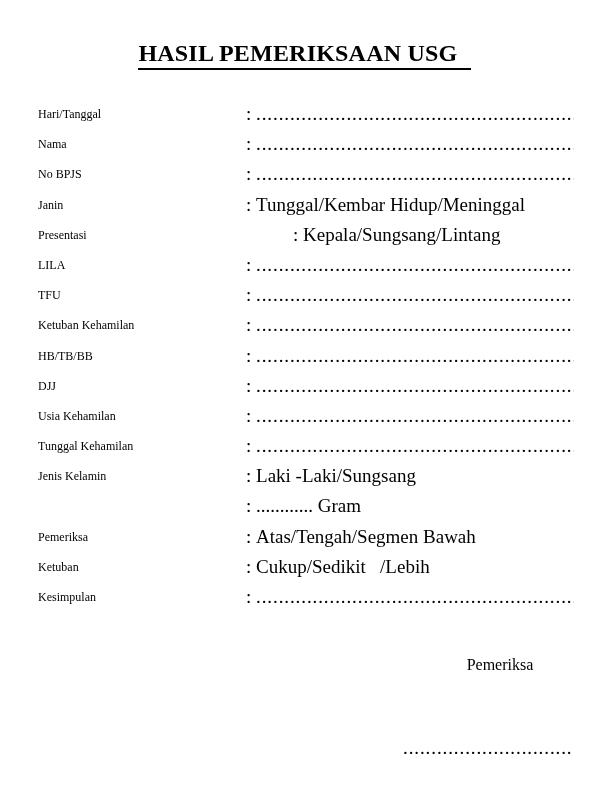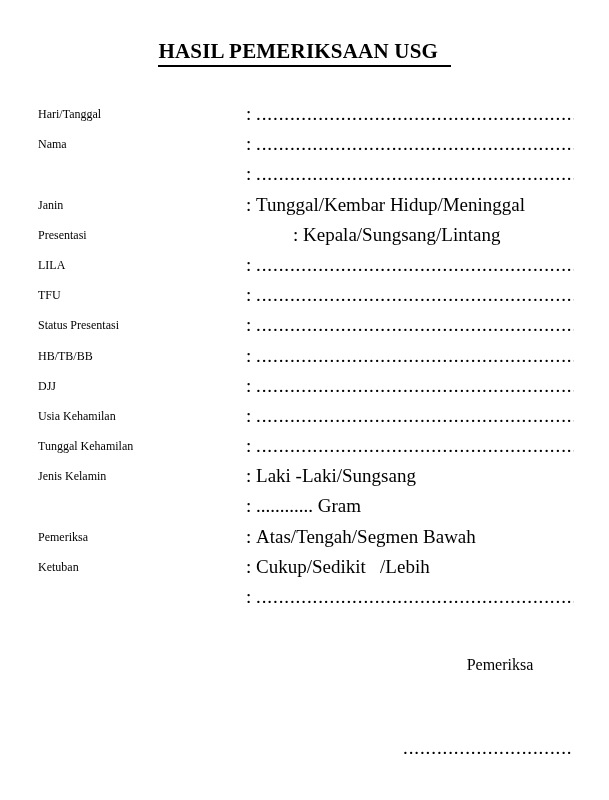--- a/index.html
+++ b/index.html
@@ -27,21 +27,21 @@
   
   .title-wrap {
     position: absolute;
     top: 40px;
     left: 0;
     width: 609px;
     text-align: center;
   }
   .doc-title {
     display: inline-block;
-    font-size: 21px;
+    font-size: 24px;
     font-weight: bold;
     letter-spacing: 0.2px;
     line-height: 1.1;
     border-bottom: 2px solid #000;
     padding-bottom: 2px;
     padding-right: 7px;
     white-space: pre;
   }
 
   
@@ -132,40 +132,41 @@
   <div class="fields">
       <div class="row">
         <span class="label">Hari/Tanggal</span>
         <span class="value"><span class="colon">: </span><span class="dots-fill">...................................................................................................</span></span>
       </div>
       <div class="row">
         <span class="label">Nama</span>
         <span class="value"><span class="colon">: </span><span class="dots-fill">...................................................................................................</span></span>
       </div>
       <div class="row">
+        <span class="label">No BPJS</span>
         <span class="value"><span class="colon">: </span><span class="dots-fill">...................................................................................................</span></span>
       </div>
       <div class="row">
         <span class="label">Janin</span>
         <span class="value"><span class="colon">: </span><span class="vtext">Tunggal/Kembar Hidup/Meninggal</span></span>
       </div>
       <div class="row indented">
         <span class="label">Presentasi</span>
         <span class="value"><span class="colon">: </span><span class="vtext">Kepala/Sungsang/Lintang</span></span>
       </div>
       <div class="row">
         <span class="label">LILA</span>
         <span class="value"><span class="colon">: </span><span class="dots-fill">...................................................................................................</span></span>
       </div>
       <div class="row">
         <span class="label">TFU</span>
         <span class="value"><span class="colon">: </span><span class="dots-fill">...................................................................................................</span></span>
       </div>
       <div class="row">
-        <span class="label">Status Presentasi</span>
+        <span class="label">Ketuban Kehamilan</span>
         <span class="value"><span class="colon">: </span><span class="dots-fill">...................................................................................................</span></span>
       </div>
       <div class="row">
         <span class="label">HB/TB/BB</span>
         <span class="value"><span class="colon">: </span><span class="dots-fill">...................................................................................................</span></span>
       </div>
       <div class="row">
         <span class="label">DJJ</span>
         <span class="value"><span class="colon">: </span><span class="dots-fill">...................................................................................................</span></span>
       </div>
@@ -186,20 +187,21 @@
       </div>
       <div class="row">
         <span class="label">Pemeriksa</span>
         <span class="value"><span class="colon">: </span><span class="vtext">Atas/Tengah/Segmen Bawah</span></span>
       </div>
       <div class="row">
         <span class="label">Ketuban</span>
         <span class="value"><span class="colon">: </span><span class="vtext">Cukup/Sedikit   /Lebih</span></span>
       </div>
       <div class="row">
+        <span class="label">Kesimpulan</span>
         <span class="value"><span class="colon">: </span><span class="dots-fill">...................................................................................................</span></span>
       </div>
     </div>
 
   <div class="examiner">Pemeriksa</div>
 
   <div class="sign-line">........................................................................</div>
 
 </div>
 

